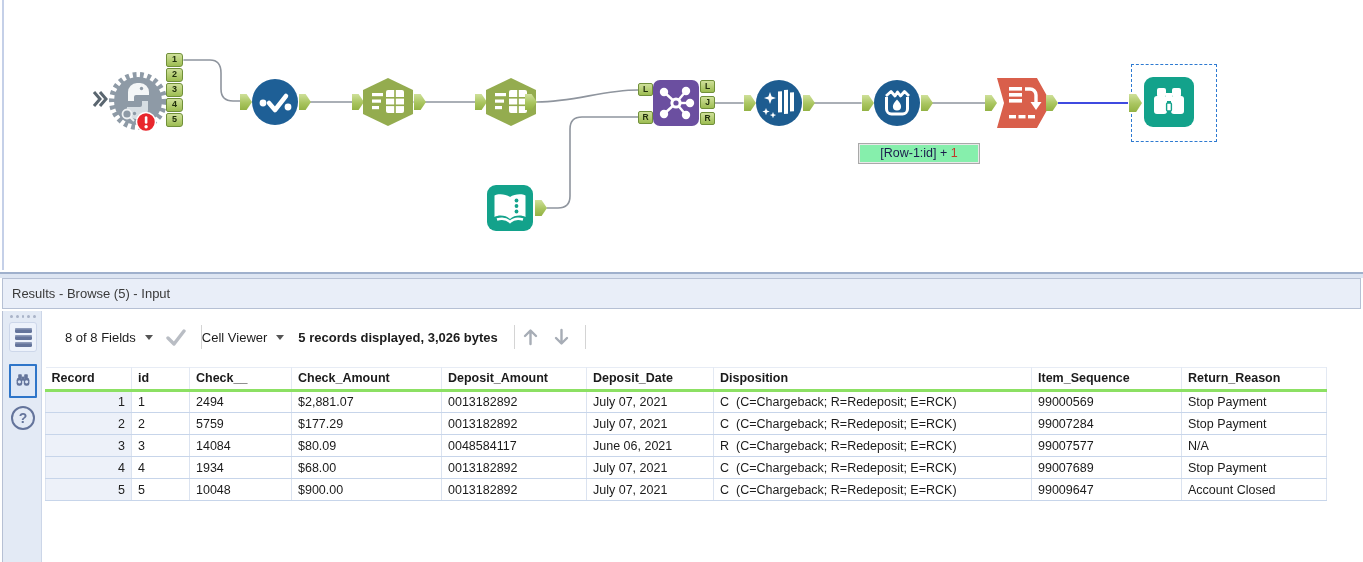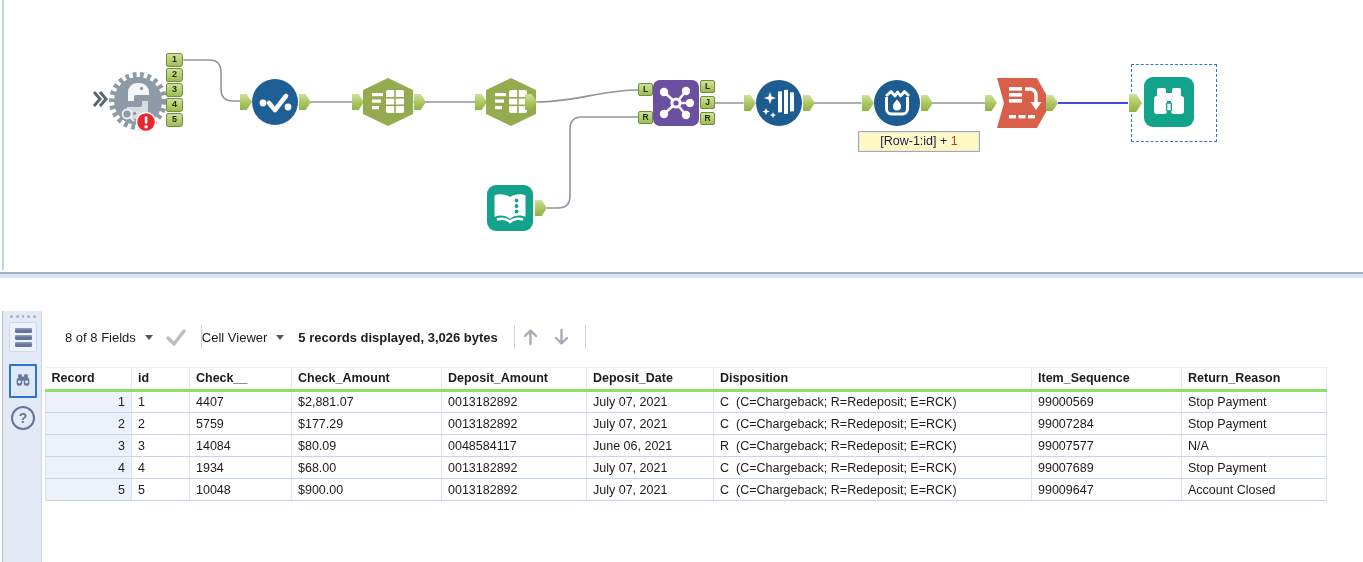--- a/index.html
+++ b/index.html
@@ -16,22 +16,22 @@
   .hex-tool { clip-path: polygon(50% 0%, 100% 25%, 100% 75%, 50% 100%, 0% 75%, 0% 25%); }
   .anchor { position:absolute; width:12px; height:16px;
             background:linear-gradient(180deg,#cfe09a 0%,#a9c55f 55%,#93b244 100%);
             clip-path: polygon(0 0, 55% 0, 100% 50%, 55% 100%, 0 100%); }
   .anchor-lbl { position:absolute; width:15px; height:13px; border-radius:2px;
             background:linear-gradient(180deg,#cfe09a,#9dbd52); border:1px solid #71903a;
             font-size:8.5px; font-weight:bold; color:#22300d; text-align:center; line-height:11px; }
   .py-tab { position:absolute; left:166px; width:17px; height:13.6px; border-radius:2px 3px 3px 2px;
             background:linear-gradient(180deg,#cfe09a,#9dbd52); border:1px solid #71903a;
             font-size:9px; font-weight:bold; color:#22300d; text-align:center; line-height:11px; }
-  .annotation { position:absolute; left:858px; top:131px; width:122px; height:21px;
-            background:#fef9c3; border:1px solid #a9a9a9; box-shadow:inset 0 0 0 1px #e8e8e8;
+  .annotation { position:absolute; left:858px; top:143px; width:122px; height:21px;
+            background:#86efac; border:1px solid #a9a9a9; box-shadow:inset 0 0 0 1px #e8e8e8;
             font-size:12.5px; text-align:center; line-height:19px; color:#1b1b4d; }
   .annotation .num { color:#c03a2b; }
   .sel-box { position:absolute; left:1131px; top:64px; width:86px; height:78px;
             border:1.5px dashed #2e7ad1; background:transparent; }
 
   
   #results { position:absolute; left:0; top:272px; width:1363px; height:290px; background:#fff; }
   .panel-top-line { position:absolute; left:0; top:0; width:1363px; height:2px; background:#9fb0cc; }
   .panel-band { position:absolute; left:0; top:2px; width:1363px; height:4px; background:#dde5f2; }
   .results-header { position:absolute; left:2px; top:6px; width:1359px; height:31px;
@@ -249,20 +249,23 @@
         <circle cx="29.5" cy="26.5" r="1.9" fill="#13a28b"></circle>
       </svg>
     </div>
     <span class="anchor" style="left:535px; top:200px;"></span>
   </div>
 
   <div id="results">
     <div class="panel-top-line"></div>
     <div class="panel-band"></div>
 
+    <div class="results-header">
+      <div class="results-title">Results - Browse (5) - Input</div>
+    </div>
 
     <div class="results-body">
 
       <div class="side-strip">
         <div class="grip">
             <i></i>
             <i></i>
             <i></i>
             <i></i>
             <i></i>
@@ -336,21 +339,21 @@
                 <th>Deposit_Date</th>
                 <th>Disposition</th>
                 <th>Item_Sequence</th>
                 <th>Return_Reason</th>
               </tr>
             </thead>
           <tbody>
               <tr>
                 <td class="rec">1</td>
                 <td>1</td>
-                <td>4407</td>
+                <td>2494</td>
                 <td>$2,881.07</td>
                 <td>0013182892</td>
                 <td>July 07, 2021</td>
                 <td>C  (C=Chargeback; R=Redeposit; E=RCK)</td>
                 <td>99000569</td>
                 <td>Stop Payment</td>
               </tr>
               <tr>
                 <td class="rec">2</td>
                 <td>2</td>

